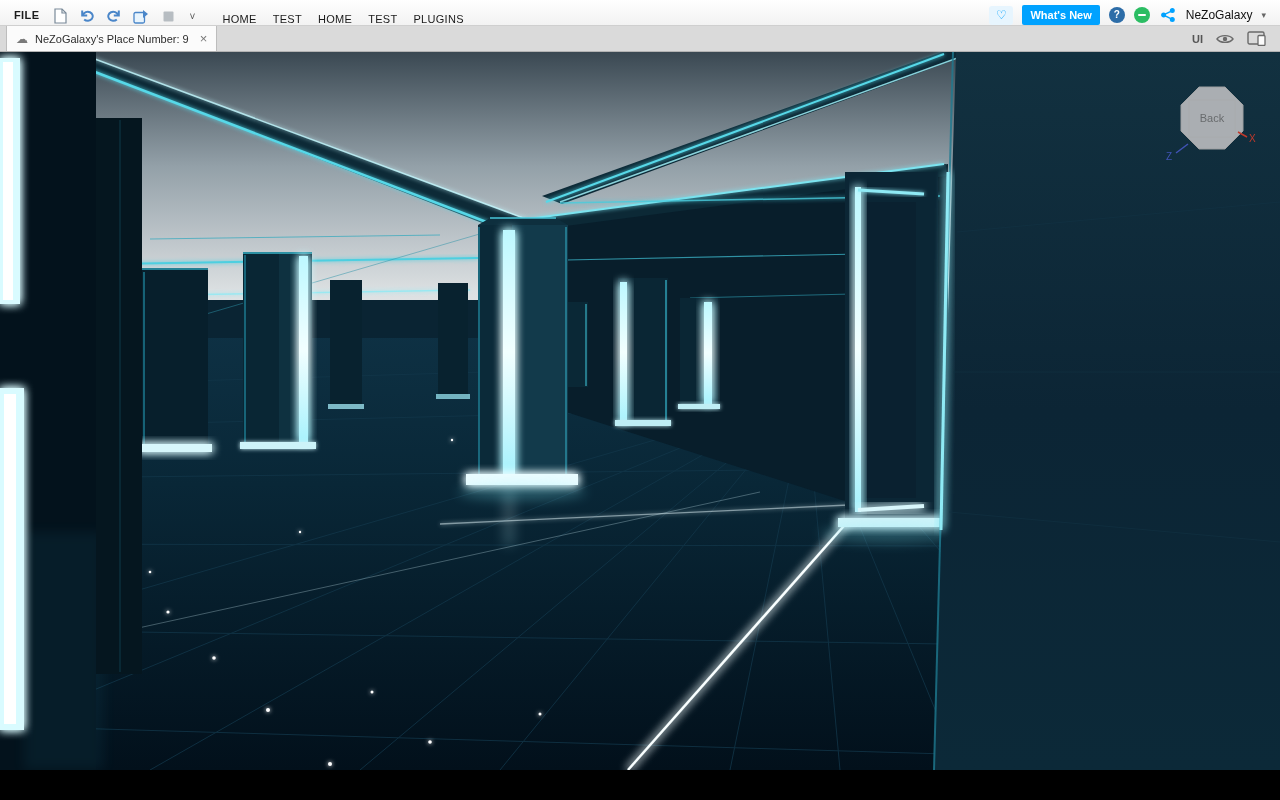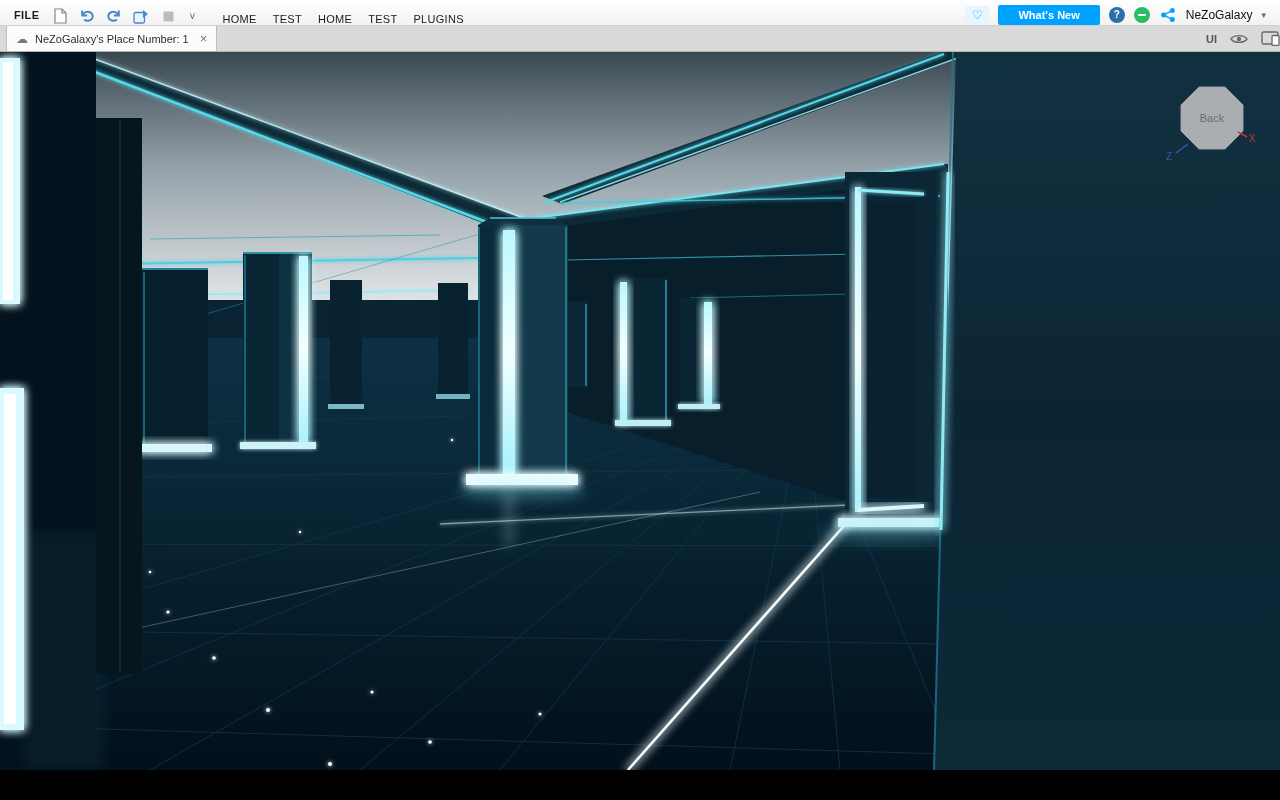--- a/index.html
+++ b/index.html
@@ -12,38 +12,38 @@
   .file-btn{font-size:11px;font-weight:bold;color:#1c1c1c;letter-spacing:.4px;padding:4px 10px 4px 6px;cursor:default}
   .qa{display:flex;align-items:center;gap:9px;margin:0 8px 0 2px}
   .qa-btn{width:18px;height:18px;display:flex;align-items:center;justify-content:center}
   .qa-overflow{font-size:10px;color:#555;width:12px}
   .menus{display:flex;gap:16px;margin-left:16px}
   .menu-item{font-size:11px;color:#1a1a1a;letter-spacing:.3px;cursor:default}
   .mb-right{margin-left:auto;display:flex;align-items:center;gap:9px;padding-right:4px}
   .heart-box{width:24px;height:19px;background:#e7f5fe;border-radius:3px;display:flex;
     align-items:center;justify-content:center;color:#00a2ff;font-size:12px;line-height:1}
   .whats-new{background:#00a2ff;color:#fff;font-size:11px;font-weight:bold;border:none;
-    padding:4px 20px;border-radius:2px;font-family:inherit}
+    padding:4px 8px;border-radius:2px;font-family:inherit}
   .circle-icon{width:16px;height:16px;border-radius:50%;display:flex;align-items:center;
     justify-content:center;color:#fff;font-size:10px;font-weight:bold;line-height:1}
   .help{background:#2d6da8}
   .green{background:#2bbd63}
   .green .dash{width:8px;height:2.5px;background:#fff;border-radius:1px;display:block}
   .share-btn{display:flex;align-items:center;justify-content:center;width:18px;height:18px}
   .username{font-size:12px;font-weight:normal;color:#111}
   .caret{font-size:9px;color:#666;padding-right:2px}
 
   
   .tabbar{height:26px;background:#dadada;border-bottom:1px solid #b3b3b3;display:flex;align-items:stretch}
   .tab{margin-left:6px;display:flex;align-items:center;gap:7px;padding:0 9px;background:#fbfbfb;
     border-left:1px solid #bdbdbd;border-right:1px solid #bdbdbd;max-width:260px}
   .cloud{font-size:12px;color:#7a7a7a;line-height:1}
   .tab-title{font-size:11px;color:#2d2d2d;white-space:nowrap}
   .tab-close{font-size:13px;color:#787878;margin-left:4px;line-height:1}
-  .tab-right{margin-left:auto;display:flex;align-items:center;gap:13px;}
+  .tab-right{margin-left:auto;display:flex;align-items:center;gap:13px;padding-right:14px}
   .ui-toggle{font-size:11px;font-weight:bold;color:#555}
   .icon-gray{display:flex;align-items:center}
 
   
   .viewport{position:relative;width:1280px;height:718px;background:#737373;overflow:hidden}
   .viewport svg{display:block}
 
   .bottom-strip{height:30px;background:#000}
 </style>
 </head>
@@ -116,21 +116,21 @@
         </svg>
     </div>
     <div class="username">NeZoGalaxy</div>
     <div class="caret">▾</div>
   </div>
 </div>
 
 <div class="tabbar">
   <div class="tab">
     <span class="cloud">☁</span>
-    <span class="tab-title">NeZoGalaxy's Place Number: 1</span>
+    <span class="tab-title">NeZoGalaxy's Place Number: 9</span>
     <span class="tab-close">×</span>
   </div>
   <div class="tab-right">
     <span class="ui-toggle">UI</span>
     <span class="icon-gray">
       <svg width="18" height="12" viewBox="0 0 18 12">
           <path d="M1 6 C4 1.5 14 1.5 17 6 C14 10.5 4 10.5 1 6 Z" fill="none" stroke="#6a6a6a" stroke-width="1.4"></path>
           <circle cx="9" cy="6" r="2.2" fill="#6a6a6a"></circle>
         </svg>
     </span>

